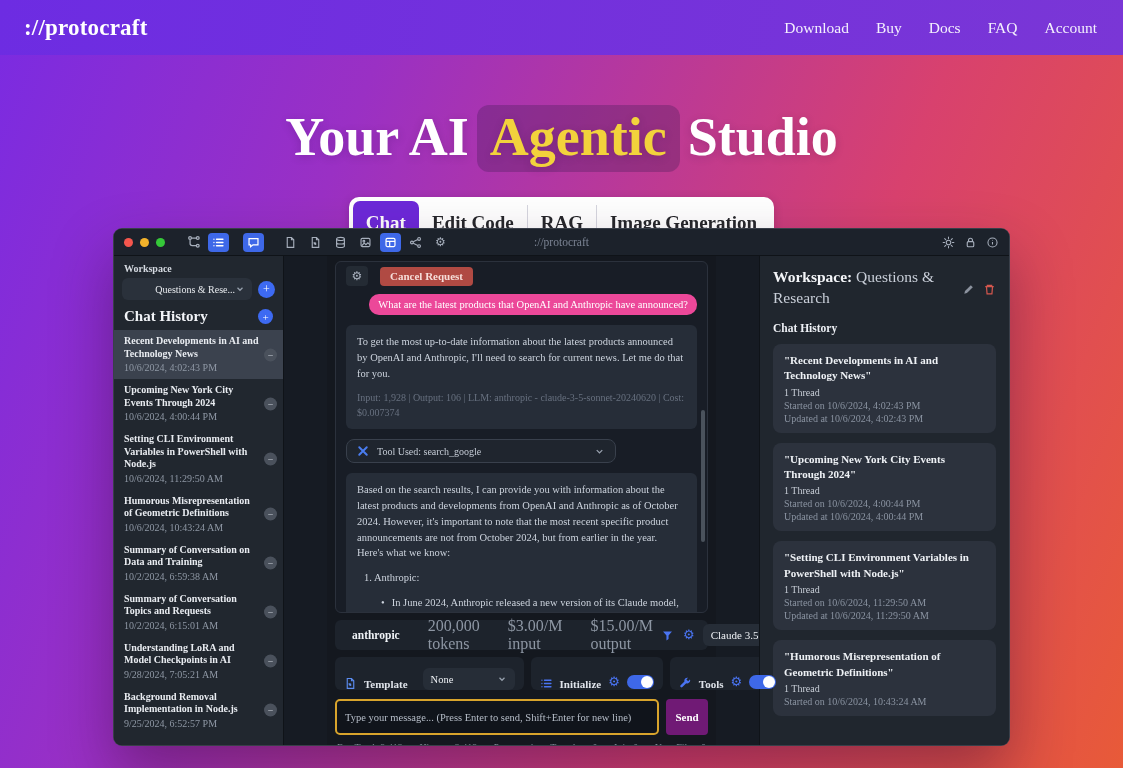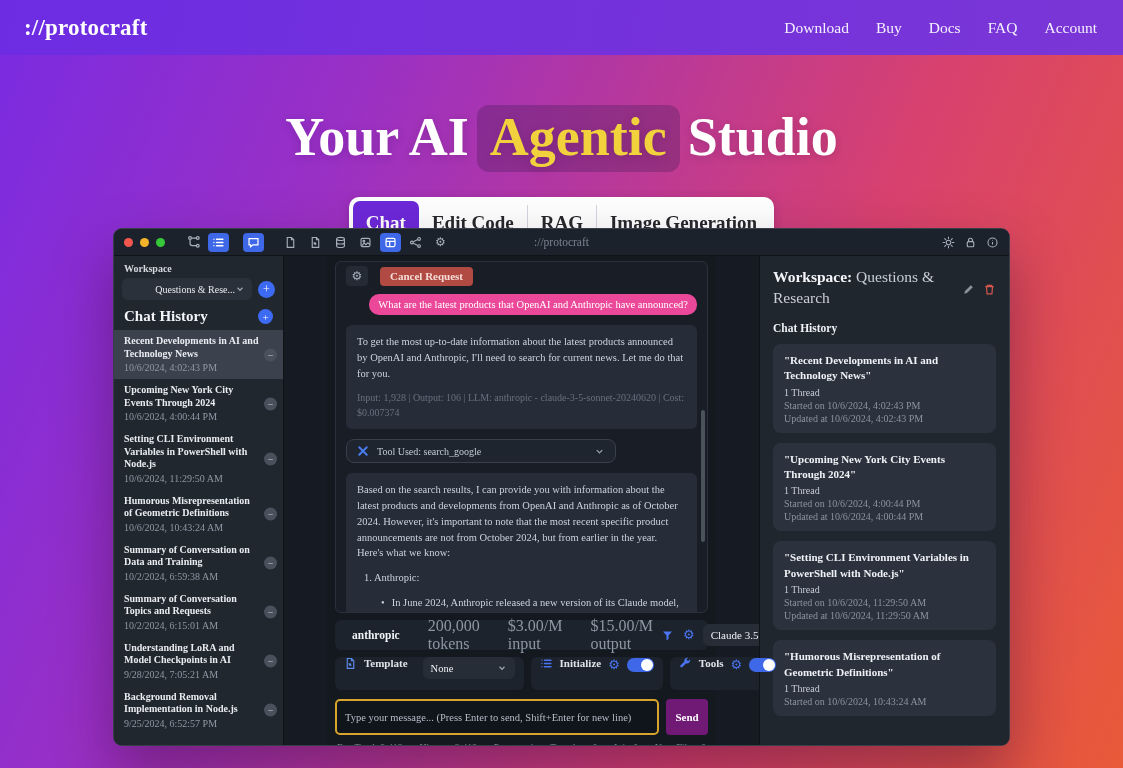--- a/index.html
+++ b/index.html
@@ -105,21 +105,21 @@
   .prov-name { font-size:11.5px; font-weight:700; color:#f0f3f7; }
   .mb-dim { font-size:16px; color:#8d96a3;margin-left:20px; }
   .mb-icons { margin-left:auto; display:flex; gap:9px; color:#4a74f2; align-items:center; }
   .blue-gear { color:#4a74f2; font-size:13px; cursor:pointer; }
   .model-select { width:150px; background:#262d37; border-radius:6px; height:22px; display:flex;
     align-items:center; justify-content:space-between; padding:0 8px; font-size:11px;
     color:#eef1f5; flex:none; cursor:pointer; }
   .chevc { color:#97a0ad; }
 
   .opts { display:flex; gap:7px; margin-top:7px; flex:none; }
-  .opt { background:#1d232c; border-radius:6px; height:33px; display:flex; align-items:flex-start;
+  .opt { background:#1d232c; border-radius:6px; height:33px; display:flex; align-items:flex-end;
     padding:0 9px; gap:7px; }
   .opt.tpl { flex:1.5; } .opt.init { flex:1.25; } .opt.tools { flex:1; }
   .opt-label { font-size:11px; font-weight:600; color:#dfe3ea; }
   .none-select { width:92px; background:#262d37; border-radius:6px; height:22px; display:flex;
     align-items:center; justify-content:space-between; padding:0 8px; font-size:10.5px;
     color:#eef1f5; margin-left:8px; cursor:pointer; }
   .opt .push { margin-left:auto; display:flex; align-items:center; gap:7px; }
   .toggle { width:27px; height:14px; background:#3e68e8; border-radius:8px; position:relative; cursor:pointer; }
   .toggle::after { content:""; position:absolute; right:1px; top:1px; width:12px; height:12px;
     border-radius:50%; background:#fff; }

